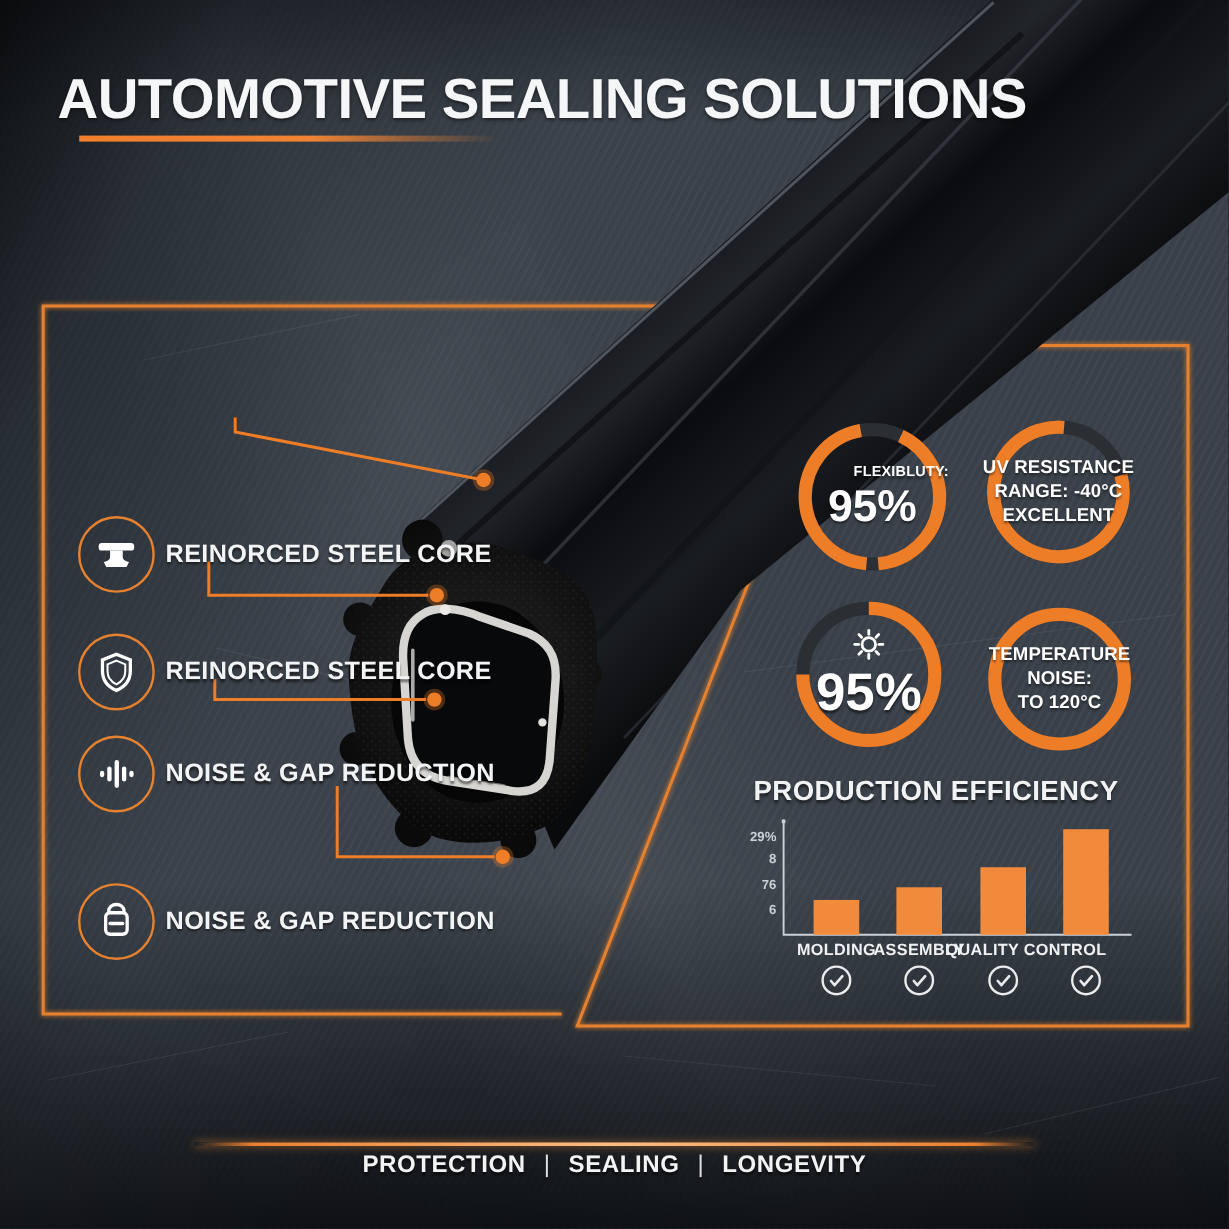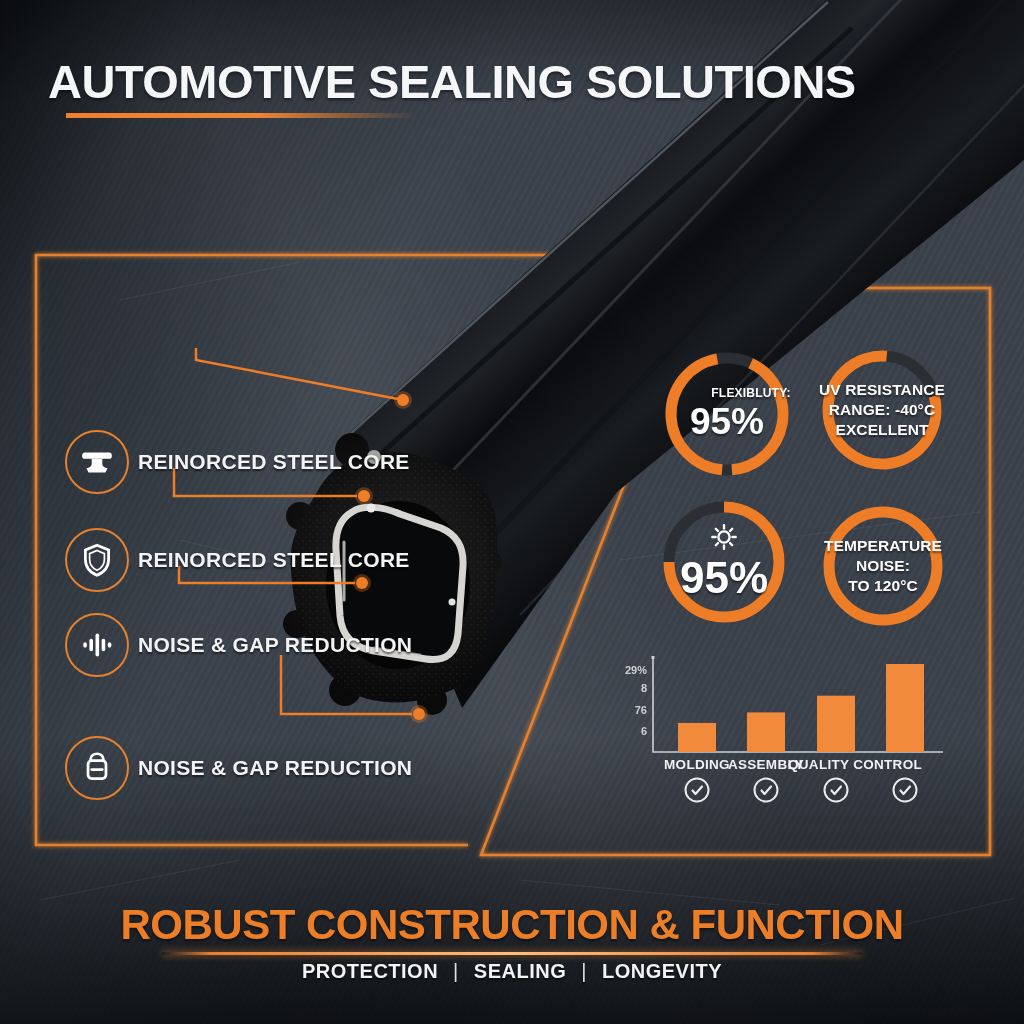--- a/index.html
+++ b/index.html
@@ -272,20 +272,21 @@
       <circle cx="80" cy="80" r="54" stroke="#ee7d28" stroke-width="11"></circle>
     </svg>
     <div class="b-content">
       <div class="b-line">TEMPERATURE</div>
       <div class="b-line">NOISE:</div>
       <div class="b-line">TO 120°C</div>
     </div>
   </div>
 
   <div class="chart">
+    <div class="chart-title">PRODUCTION EFFICIENCY</div>
     <svg id="chart-svg" width="340" height="165" viewBox="0 0 340 165">
       <polyline points="43,8 43,104 333,104" fill="none" stroke="#ccd1d6" stroke-width="1.6"></polyline>
       <line x1="43" y1="8" x2="43" y2="11" stroke="#ccd1d6" stroke-width="3"></line>
     <rect x="68" y="74.96" width="38" height="29.040000000000003" fill="#F28A3C"></rect>
         <rect x="137" y="64.4" width="38" height="39.6" fill="#F28A3C"></rect>
         <rect x="207" y="47.68" width="38" height="56.32" fill="#F28A3C"></rect>
         <rect x="276" y="16" width="38" height="88" fill="#F28A3C"></rect>
         <text x="37" y="26" text-anchor="end" fill="#ccd1d6" font-size="11" font-weight="700">29%</text>
         <text x="37" y="44" text-anchor="end" fill="#ccd1d6" font-size="11" font-weight="700">8</text>
         <text x="37" y="66" text-anchor="end" fill="#ccd1d6" font-size="11" font-weight="700">76</text>
@@ -305,19 +306,18 @@
           <circle cx="0" cy="0" r="11.5" fill="none" stroke="#e9ebed" stroke-width="2"></circle>
           <path d="M-4.5,0.5 L-1.5,4 L5,-3.5" fill="none" stroke="#e9ebed" stroke-width="2.2" stroke-linecap="round" stroke-linejoin="round"></path>
         </g>
         <g transform="translate(295,142)">
           <circle cx="0" cy="0" r="11.5" fill="none" stroke="#e9ebed" stroke-width="2"></circle>
           <path d="M-4.5,0.5 L-1.5,4 L5,-3.5" fill="none" stroke="#e9ebed" stroke-width="2.2" stroke-linecap="round" stroke-linejoin="round"></path>
         </g>
       </svg>
   </div>
 
-  <div class="footer-headline">ROBUST CONSTRUCTION &amp; FUNCTION</div>
   <div class="footer-divider"></div>
   <div class="footer-tagline">
     <span>PROTECTION</span><span class="sep">|</span><span>SEALING</span><span class="sep">|</span><span>LONGEVITY</span>
   </div>
 
 </div>
 
 </body></html>

